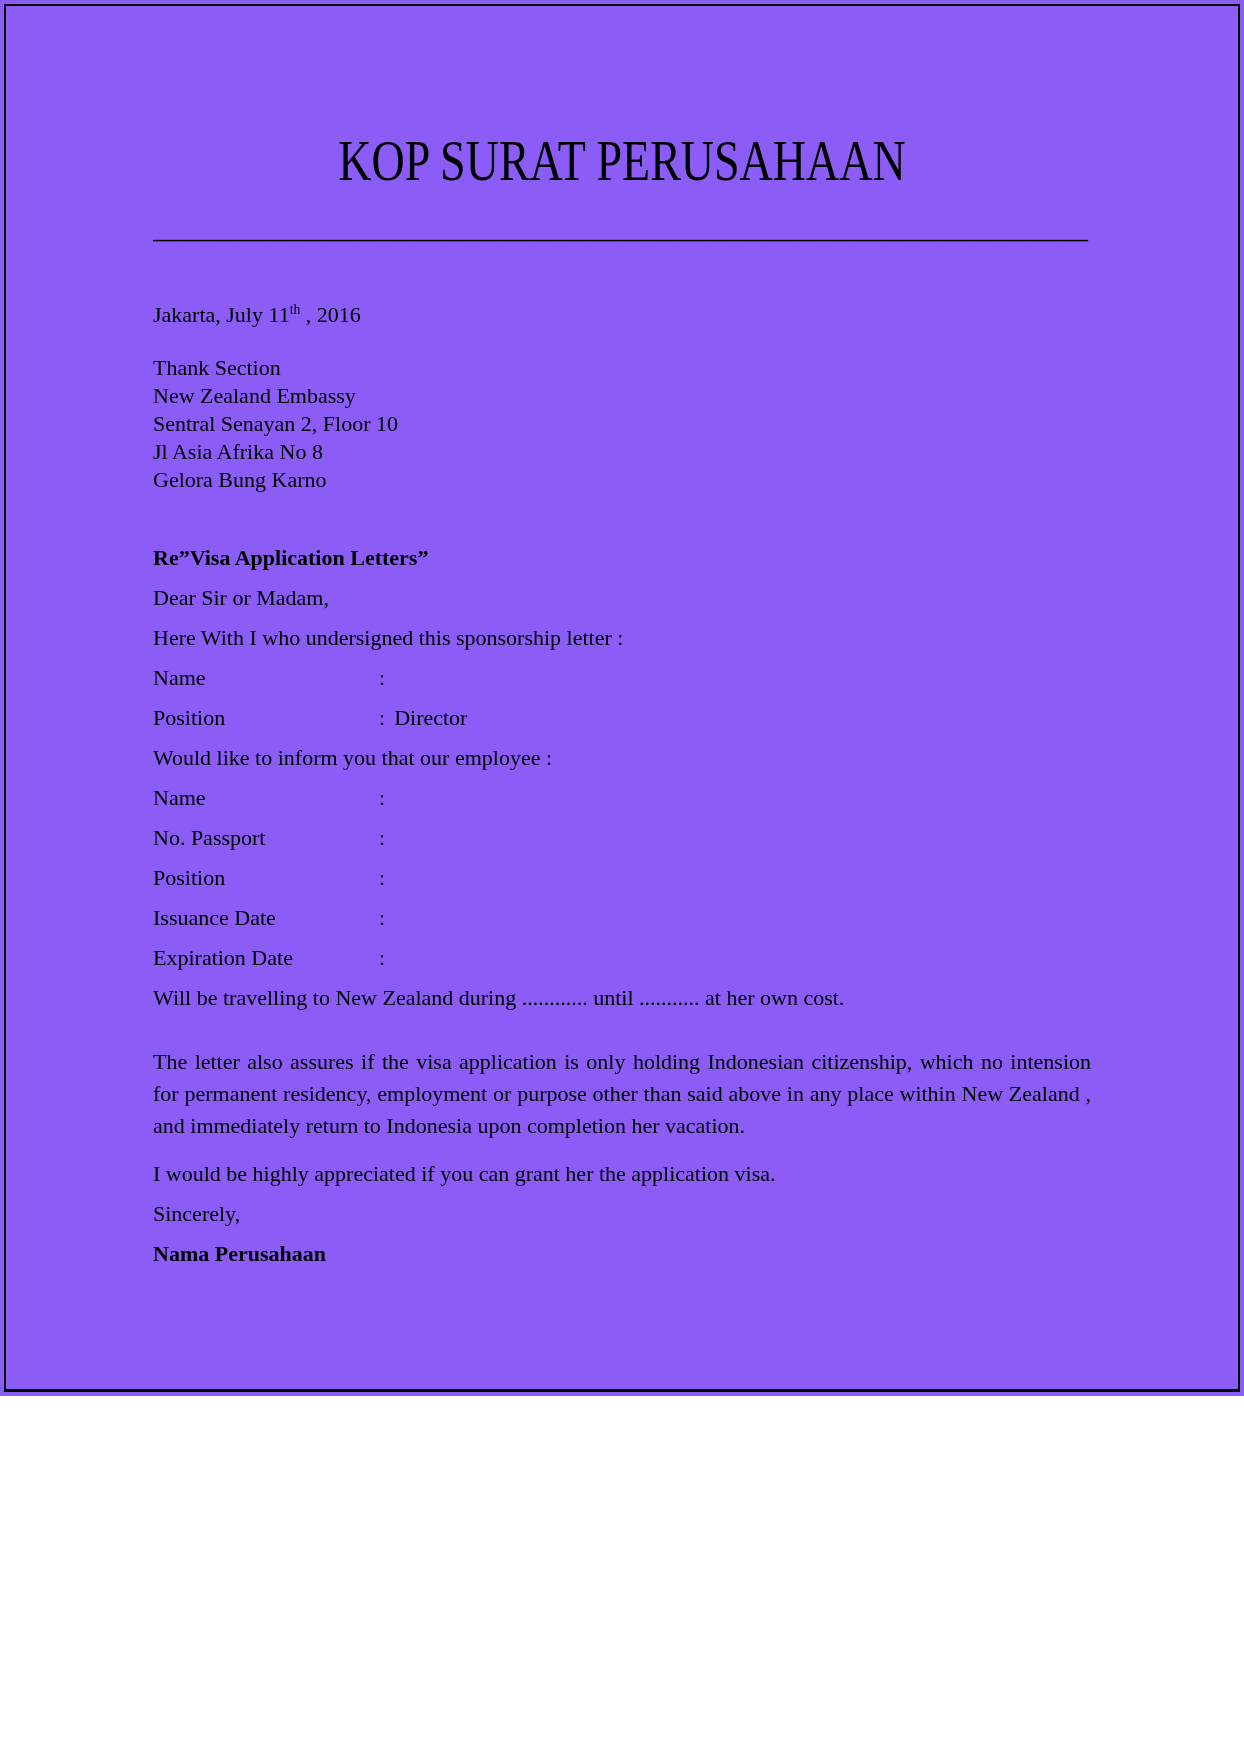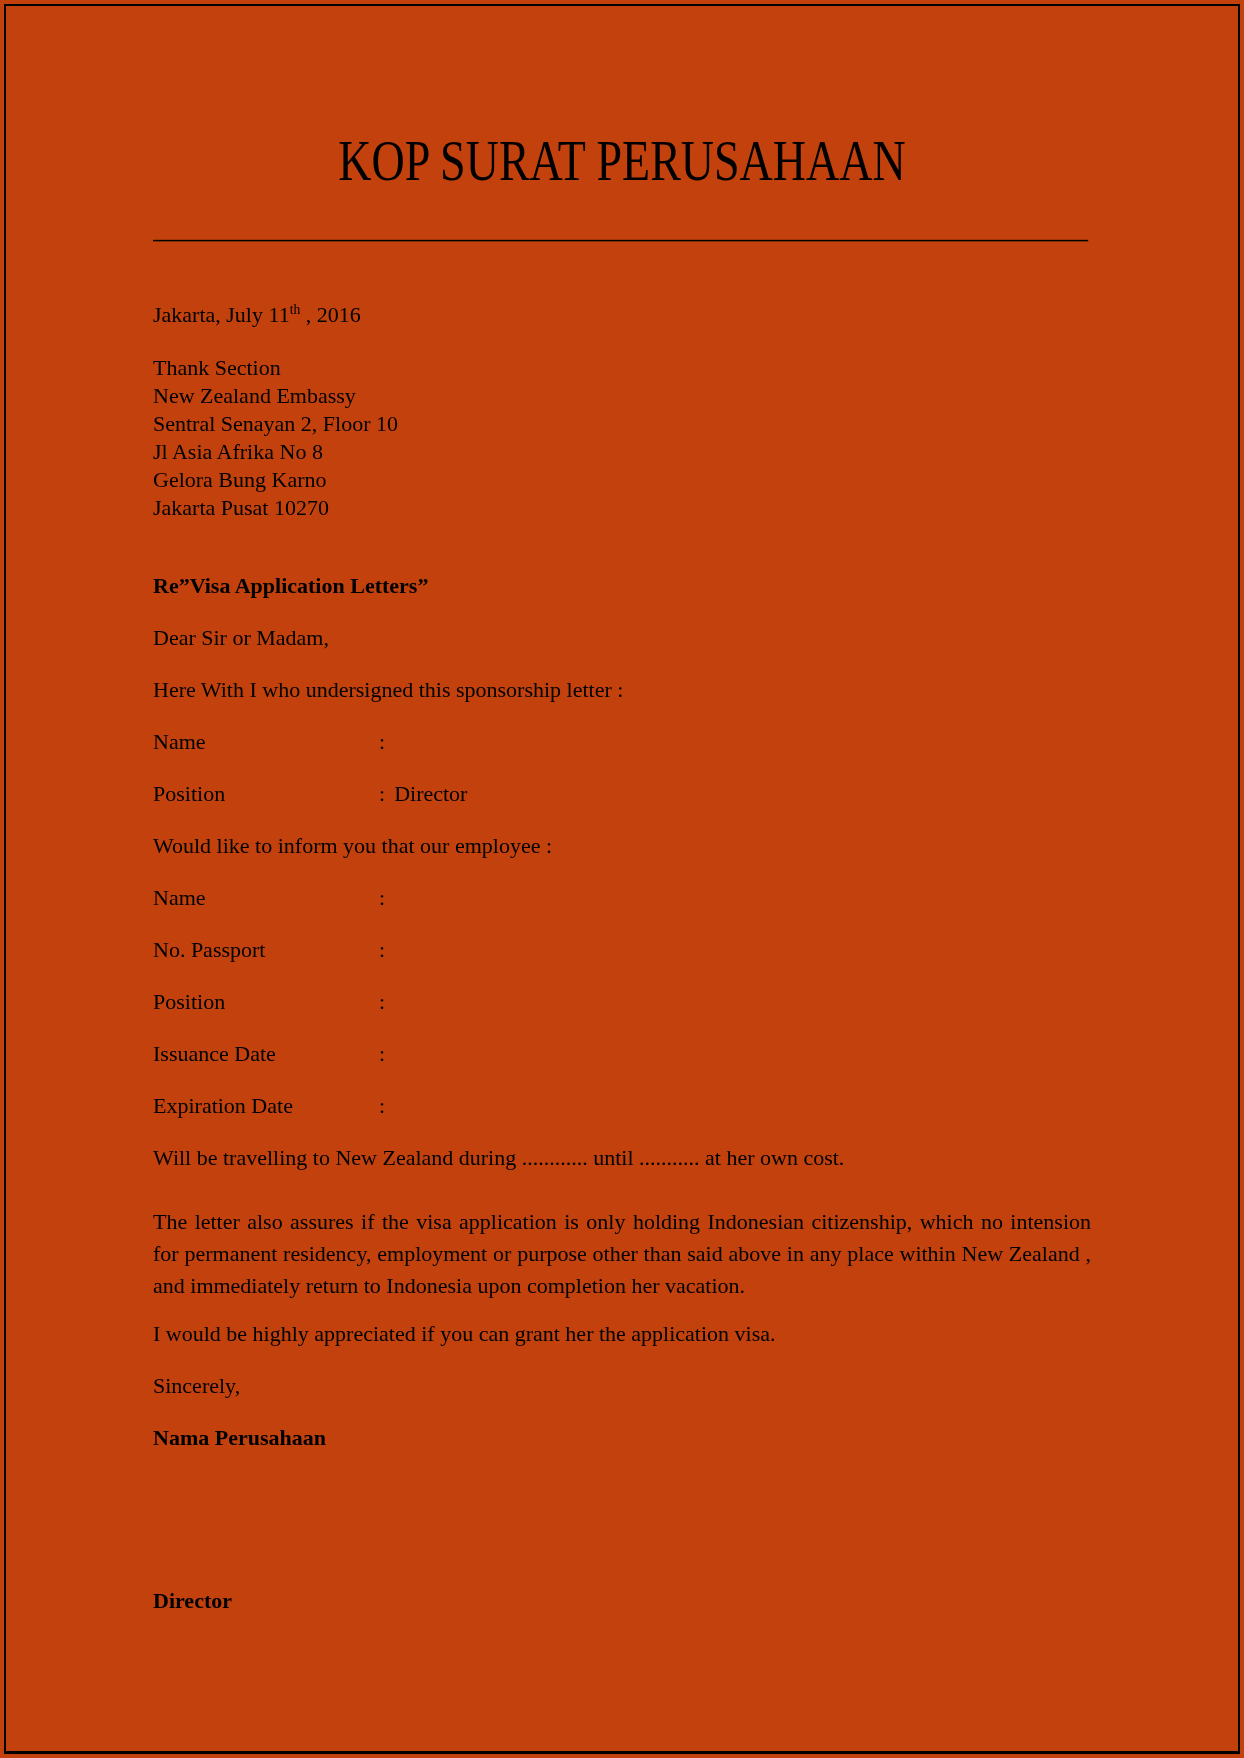--- a/index.html
+++ b/index.html
@@ -5,22 +5,22 @@
   * { margin: 0; padding: 0; box-sizing: border-box; }
   html, body { background: #ffffff; }
   body {
     font-family: "Liberation Serif", "DejaVu Serif", serif;
     color: #000000;
     -webkit-font-smoothing: antialiased;
   }
   .page {
     position: relative;
     width: 1244px;
-    height: 1758px;
-    background: #c2410c;
+    height: 1396px;
+    background: #8b5cf6;
     overflow: hidden;
   }
   .page-frame {
     position: absolute;
     inset: 4px;
     border: 2px solid #000000;
     border-bottom-width: 3px;
     pointer-events: none;
   }
   .content {
@@ -45,21 +45,21 @@
   }
   .letterhead-divider {
     margin-top: 24px;
     height: 28px;
     line-height: 22px;
     white-space: nowrap;
     overflow: hidden;
     color: #000000;
     font-weight: bold;
   }
-  .para { margin-top: 24px; }
+  .para { margin-top: 12px; }
   .date-line { margin-top: 53px; }
   .date-line sup {
     font-size: 0.62em;
     line-height: 0;
     vertical-align: super;
   }
   .address { margin-top: 25px; }
   .address div { line-height: 28px; }
   .subject { margin-top: 50px; font-weight: bold; }
   .field .f-label { display: inline-block; width: 226px; }
@@ -88,21 +88,20 @@
     <div class="letterhead-divider">_____________________________________________________________________________________</div>
 
     <p class="para date-line"><span>Jakarta, July 11</span><sup>th</sup><span> , 2016</span></p>
 
     <div class="address">
       <div>Thank Section</div>
       <div>New Zealand Embassy</div>
       <div>Sentral Senayan 2, Floor 10</div>
       <div>Jl Asia Afrika No 8</div>
       <div>Gelora Bung Karno</div>
-      <div>Jakarta Pusat 10270</div>
     </div>
 
     <p class="para subject">Re”Visa Application Letters”</p>
 
     <p class="para">Dear Sir or Madam,</p>
 
     <p class="para">Here With I who undersigned this sponsorship letter :</p>
 
     <p class="para field"><span class="f-label">Name</span><span class="f-colon">:</span><span class="f-value"></span></p>
 

